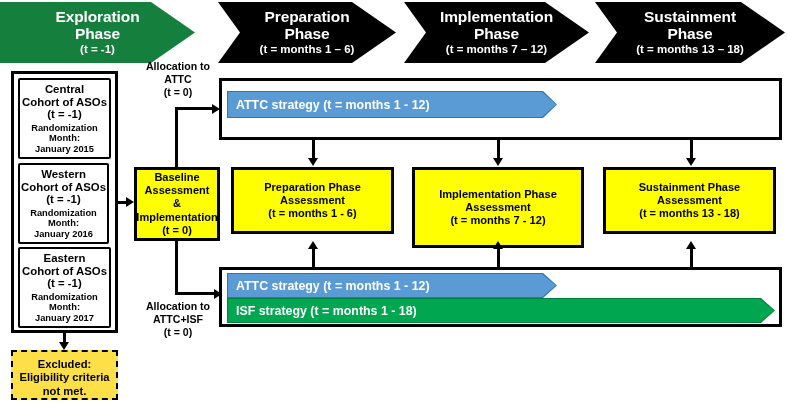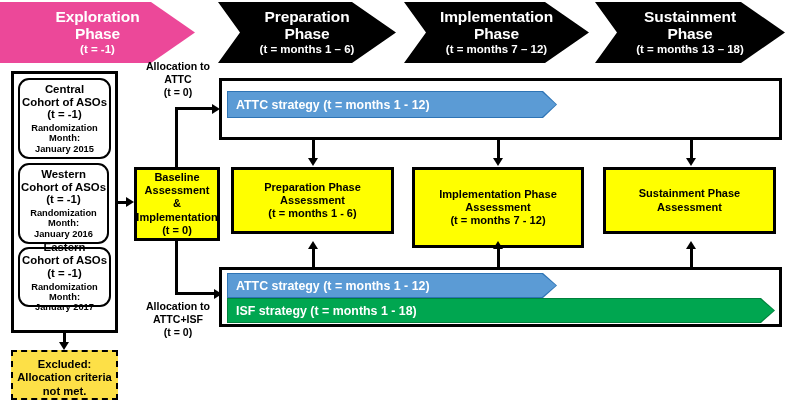--- a/index.html
+++ b/index.html
@@ -35,21 +35,21 @@
   .phase-banner .pb-title {
     font-size: 15.5px;
     letter-spacing: -0.1px;
   }
   .phase-banner .pb-sub {
     font-size: 11.5px;
     margin-top: 1px;
     white-space: nowrap;
   }
   .chev-first {
-    background: #ec4899;
+    background: #15803d;
     clip-path: polygon(0 0, calc(100% - 44px) 0, 100% 50%, calc(100% - 44px) 100%, 0 100%);
   }
   .chev-mid {
     background: #000000;
     clip-path: polygon(0 0, calc(100% - 44px) 0, 100% 50%, calc(100% - 44px) 100%, 0 100%, 22px 50%);
   }
 
   
   .box {
     position: absolute;
@@ -65,21 +65,21 @@
     background: #ffffff;
   }
   .cohort-outer {
     border: 3px solid #000000;
     background: #ffffff;
   }
   .cohort-box {
     position: absolute;
     box-sizing: border-box;
     border: 2px solid #000000;
-    border-radius: 11px;
+    border-radius: 2px;
     background: #ffffff;
     display: flex;
     flex-direction: column;
     justify-content: center;
     align-items: center;
     text-align: center;
     line-height: 1.12;
   }
   .cohort-box .c-l1,
   .cohort-box .c-l2,
@@ -239,34 +239,34 @@
   </div>
 
   <div class="cohort-box" style="left:18px; top:163px; width:91px; height:81px;">
     <div class="c-l1">Western</div>
     <div class="c-l2">Cohort of ASOs</div>
     <div class="c-l3">(t = -1)</div>
     <div class="c-l4">Randomization Month:</div>
     <div class="c-l5">January 2016</div>
   </div>
 
-  <div class="cohort-box" style="left:18px; top:247px; width:93px; height:60px;">
+  <div class="cohort-box" style="left:18px; top:247px; width:93px; height:81px;">
     <div class="c-l1">Eastern</div>
     <div class="c-l2">Cohort of ASOs</div>
     <div class="c-l3">(t = -1)</div>
     <div class="c-l4">Randomization Month:</div>
     <div class="c-l5">January 2017</div>
   </div>
 
   <div class="ln ln-v" style="left:63px; top:333px; height:12px;"></div>
   <div class="arrowhead-down" style="left:59px; top:342px;"></div>
 
   <div class="excluded-box" style="left:11px; top:350px; width:107px; height:50px;">
     <div>Excluded:</div>
-    <div>Allocation criteria</div>
+    <div>Eligibility criteria</div>
     <div>not met.</div>
   </div>
 
   <div class="ln ln-h" style="left:118px; top:201px; width:10px;"></div>
   <div class="arrowhead-right" style="left:126px; top:197px;"></div>
 
   <div class="yellow-box" style="left:134px; top:167px; width:86px; height:74px;">
     <div>Baseline</div>
     <div>Assessment</div>
     <div>&amp;</div>
@@ -319,20 +319,21 @@
 
   <div class="yellow-box small" style="left:412px; top:167px; width:172px; height:81px;">
     <div>Implementation Phase</div>
     <div>Assessment</div>
     <div>(t = months 7 - 12)</div>
   </div>
 
   <div class="yellow-box" style="left:603px; top:167px; width:173px; height:67px;">
     <div>Sustainment Phase</div>
     <div>Assessment</div>
+    <div>(t = months 13 - 18)</div>
   </div>
 
   <div class="ln ln-v" style="left:312px; top:249px; height:20px;"></div>
   <div class="arrowhead-up" style="left:308px; top:241px;"></div>
 
   <div class="ln ln-v" style="left:497px; top:249px; height:20px;"></div>
   <div class="arrowhead-up" style="left:493px; top:241px;"></div>
 
   <div class="ln ln-v" style="left:690px; top:249px; height:20px;"></div>
   <div class="arrowhead-up" style="left:686px; top:241px;"></div>

